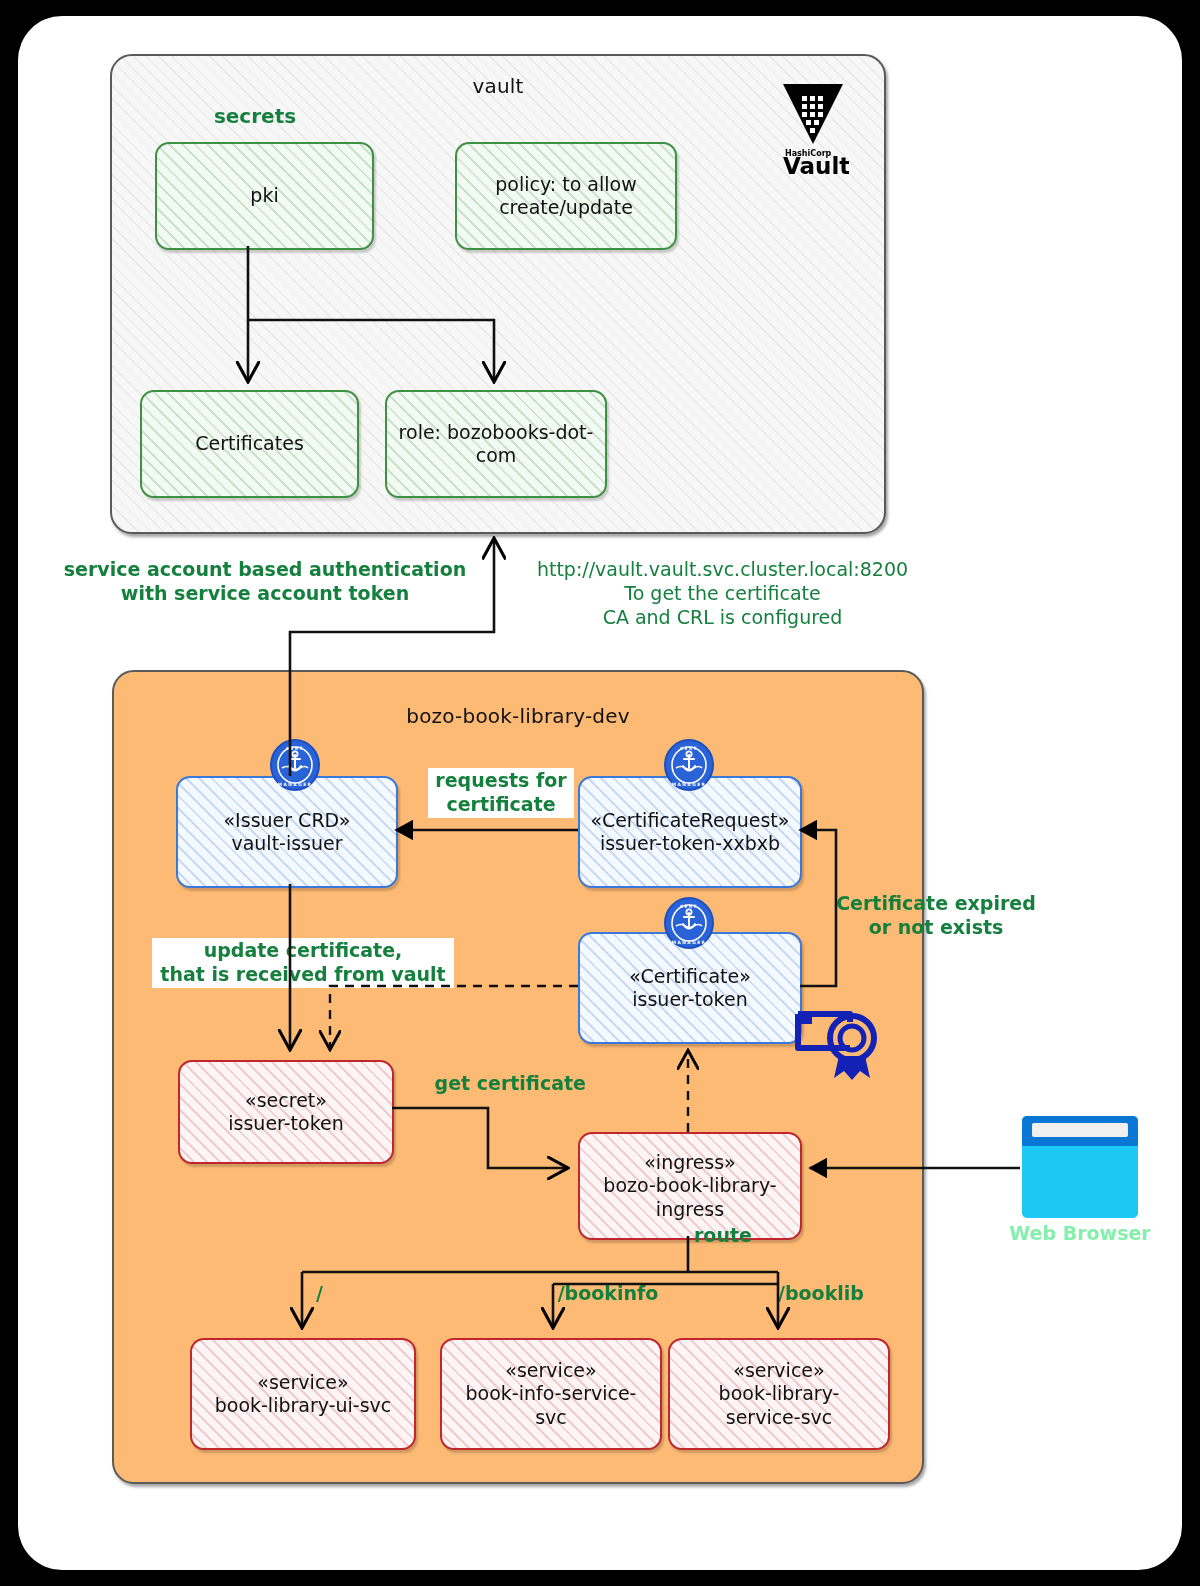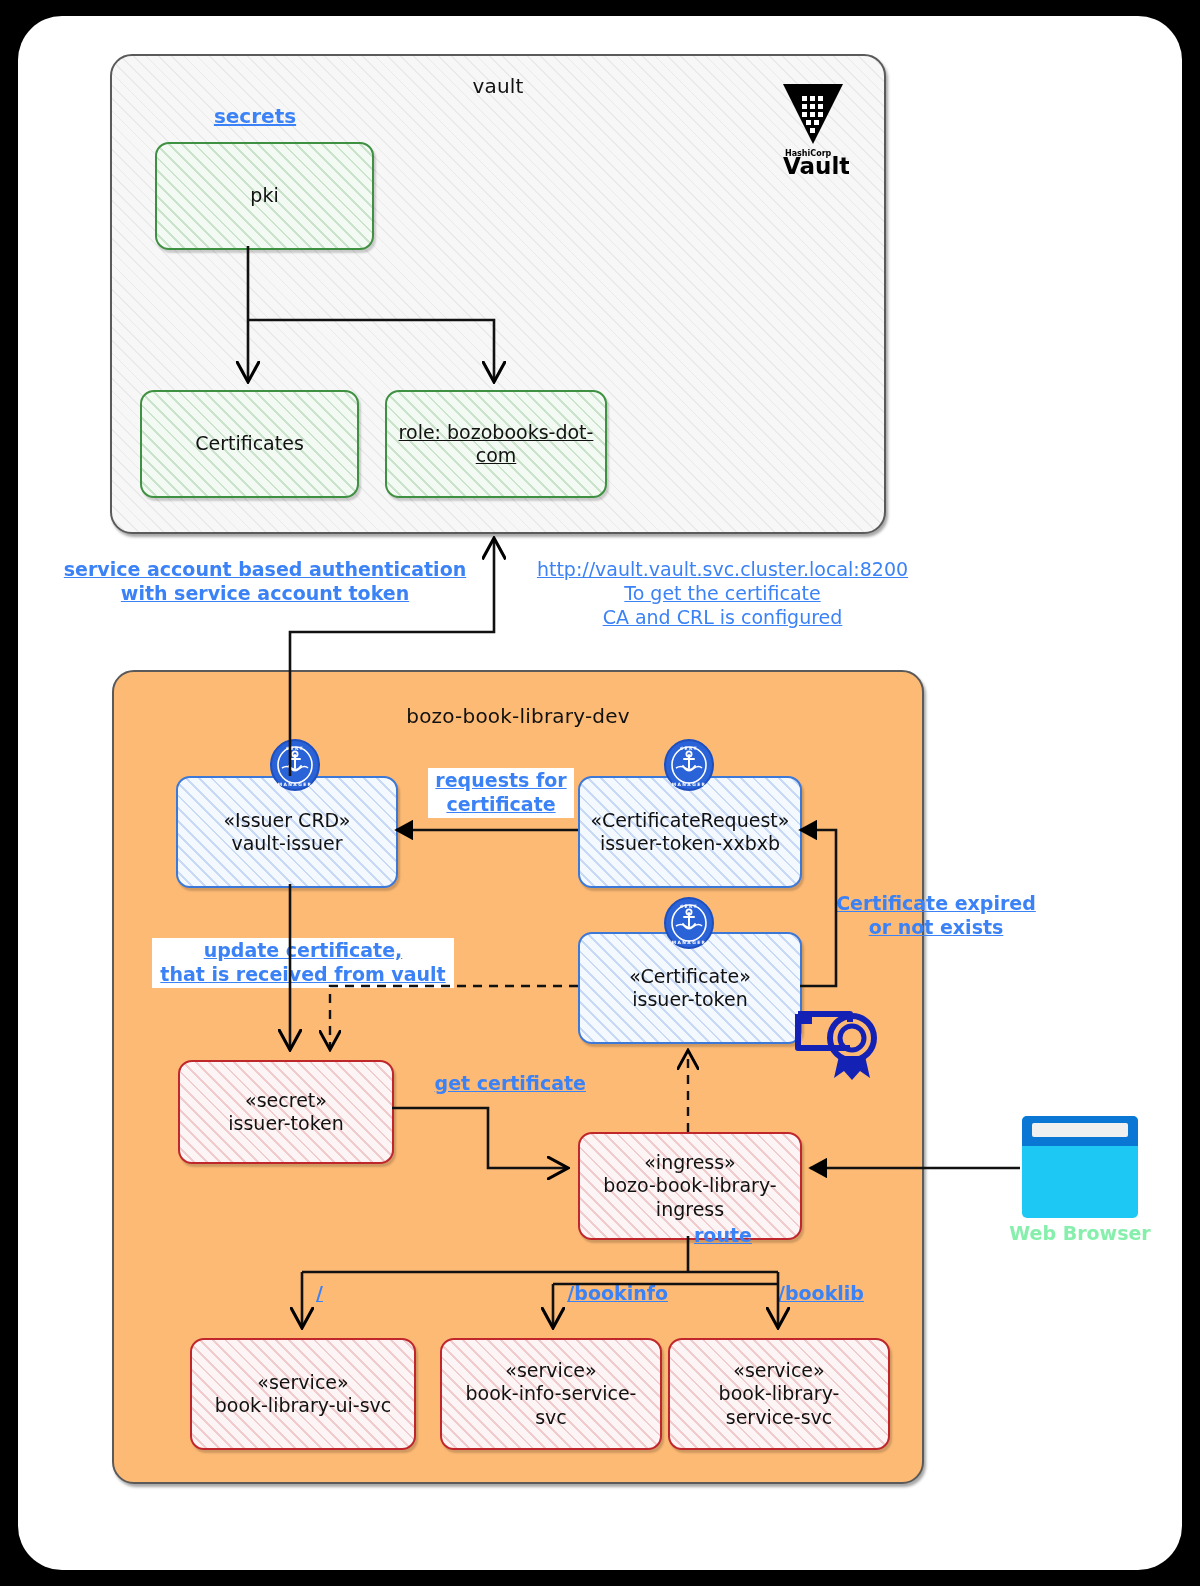--- a/index.html
+++ b/index.html
@@ -36,22 +36,22 @@
   .node.blue{border:2.5px solid #3b78d8;
      background-color:#f4f8ff;
      background-image:repeating-linear-gradient(45deg,
         rgba(59,120,216,.24) 0 2px, rgba(59,120,216,0) 2px 9px);}
   .node.red{border:2.5px solid #c0272d;
      background-color:#fdf5f5;
      background-image:repeating-linear-gradient(45deg,
         rgba(192,39,45,.2) 0 2px, rgba(192,39,45,0) 2px 9px);}
 
   
-  .elabel{position:absolute;font-size:19px;color:#3b82f6;text-align:center;
-          line-height:1.25;text-decoration:underline;}
+  .elabel{position:absolute;font-size:19px;color:#15803d;text-align:center;
+          line-height:1.25;}
   .elabel.bold{font-weight:bold;}
   .elabel.boxed{background:#fff;padding:1px 3px;}
 
   .svg-layer{position:absolute;left:0;top:0;width:1200px;height:1586px;
              pointer-events:none;}
 
   .icon-abs{position:absolute;}
   .browser-label{position:absolute;font-size:19px;font-weight:bold;color:#86efac;
                  text-align:center;width:180px;}
 </style>
@@ -86,27 +86,31 @@
       </g>
       <text x="28" y="78" font-family="'DejaVu Sans',sans-serif" font-size="8" font-weight="bold" fill="#000">HashiCorp</text>
       <text x="26" y="96" font-family="'DejaVu Sans',sans-serif" font-size="23" font-weight="bold" fill="#000">Vault</text>
     </svg>
   </div>
 
   <div class="node green" style="left:155px;top:142px;width:215px;height:104px;">
     <div class="lines">pki</div>
   </div>
 
+  <div class="node green" style="left:455px;top:142px;width:218px;height:104px;">
+    <div class="lines" style="white-space:pre-line;">policy: to allow
+create/update</div>
+  </div>
 
   <div class="node green" style="left:140px;top:390px;width:215px;height:104px;">
     <div class="lines">Certificates</div>
   </div>
 
   <div class="node green" style="left:385px;top:390px;width:218px;height:104px;">
-    <div class="lines" style="white-space:pre-line;text-decoration:underline;">role: bozobooks-dot-
+    <div class="lines" style="white-space:pre-line;">role: bozobooks-dot-
 com</div>
   </div>
 
   <div class="elabel bold" style="left:60px;top:558px;width:410px;white-space:pre-line;">service account based authentication
 with service account token</div>
 
   <div class="elabel" style="left:505px;top:558px;width:435px;white-space:pre-line;">http://vault.vault.svc.cluster.local:8200
 To get the certificate
 CA and CRL is configured</div>
 
@@ -234,21 +238,21 @@
 
   <div class="elabel bold" style="left:828px;top:892px;width:216px;white-space:pre-line;text-align:center;">Certificate expired
 or not exists</div>
 
   <div class="elabel bold" style="left:418px;top:1072px;width:168px;text-align:right;">get certificate</div>
 
   <div class="elabel bold" style="left:694px;top:1224px;width:70px;text-align:left;">route</div>
 
   <div class="elabel bold" style="left:316px;top:1282px;width:30px;text-align:left;">/</div>
 
-  <div class="elabel bold" style="left:548px;top:1282px;width:120px;text-align:right;">/bookinfo</div>
+  <div class="elabel bold" style="left:548px;top:1282px;width:120px;text-align:center;">/bookinfo</div>
 
   <div class="elabel bold" style="left:778px;top:1282px;width:110px;text-align:left;">/booklib</div>
 
   <svg class="svg-layer">
     <defs>
       <marker id="openArrow" viewBox="0 0 12 12" refX="10" refY="6" markerWidth="9" markerHeight="9" orient="auto-start-reverse">
         <path d="M0,0 L11,6 L0,12" fill="none" stroke="#000" stroke-width="1.6"></path>
       </marker>
       <marker id="solidArrow" viewBox="0 0 12 12" refX="10" refY="6" markerWidth="8" markerHeight="8" orient="auto-start-reverse">
         <path d="M0,0 L11,6 L0,12 z" fill="#000"></path>

